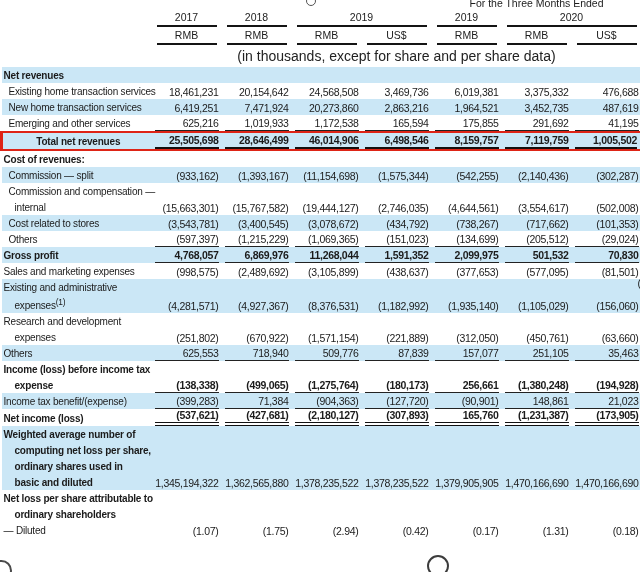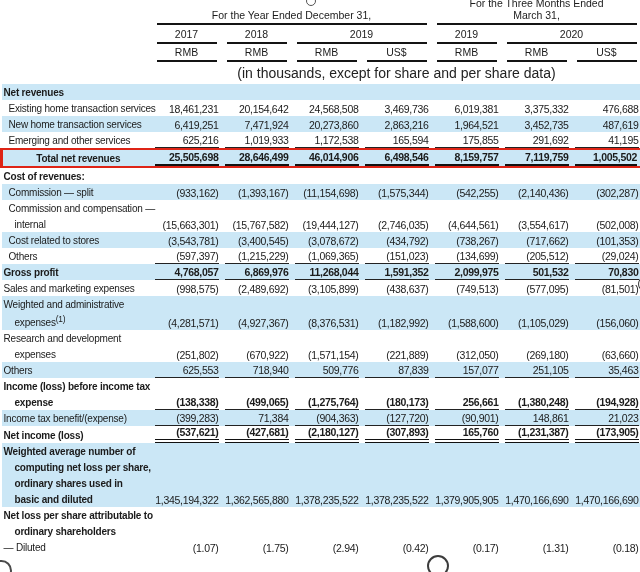--- a/index.html
+++ b/index.html
@@ -73,29 +73,20 @@
         <col class="c-num">
     </colgroup>
     <thead>
         <tr class="h1">
           <td class="sp"></td>
           <td colspan="4"></td>
           <td class="clip" colspan="3">
             <div class="h1txt">For the Three Months Ended</div>
           </td>
         </tr>
-        <tr class="h2">
-          <td class="sp"></td>
-          <td colspan="4">
-            <div class="g">For the Year Ended December 31,</div>
-          </td>
-          <td colspan="3">
-            <div class="g">March 31,</div>
-          </td>
-        </tr>
         <tr class="h3">
           <td class="sp"></td>
           <td colspan="1">
             <div class="g">2017</div>
           </td>
           <td colspan="1">
             <div class="g">2018</div>
           </td>
           <td colspan="2">
             <div class="g">2019</div>
@@ -435,31 +426,31 @@
           <td class="num">
             <div class="cell">(2,489,692)</div>
           </td>
           <td class="num">
             <div class="cell">(3,105,899)</div>
           </td>
           <td class="num">
             <div class="cell">(438,637)</div>
           </td>
           <td class="num">
-            <div class="cell">(749,513)</div>
+            <div class="cell">(377,653)</div>
           </td>
           <td class="num">
             <div class="cell">(577,095)</div>
           </td>
           <td class="num">
             <div class="cell">(81,501)</div>
           </td>
         </tr>
         <tr class="stripe">
-          <td class="lbl"><span>Weighted and administrative</span></td>
+          <td class="lbl"><span>Existing and administrative</span></td>
           <td class="num">
             <div class="cell"></div>
           </td>
           <td class="num">
             <div class="cell"></div>
           </td>
           <td class="num">
             <div class="cell"></div>
           </td>
           <td class="num">
@@ -483,21 +474,21 @@
           <td class="num">
             <div class="cell">(4,927,367)</div>
           </td>
           <td class="num">
             <div class="cell">(8,376,531)</div>
           </td>
           <td class="num">
             <div class="cell">(1,182,992)</div>
           </td>
           <td class="num">
-            <div class="cell">(1,588,600)</div>
+            <div class="cell">(1,935,140)</div>
           </td>
           <td class="num">
             <div class="cell">(1,105,029)</div>
           </td>
           <td class="num">
             <div class="cell">(156,060)</div>
           </td>
         </tr>
         <tr>
           <td class="lbl"><span>Research and development</span></td>
@@ -534,21 +525,21 @@
           <td class="num">
             <div class="cell">(1,571,154)</div>
           </td>
           <td class="num">
             <div class="cell">(221,889)</div>
           </td>
           <td class="num">
             <div class="cell">(312,050)</div>
           </td>
           <td class="num">
-            <div class="cell">(269,180)</div>
+            <div class="cell">(450,761)</div>
           </td>
           <td class="num">
             <div class="cell">(63,660)</div>
           </td>
         </tr>
         <tr class="stripe">
           <td class="lbl"><span>Others</span></td>
           <td class="num">
             <div class="cell u">625,553</div>
           </td>

